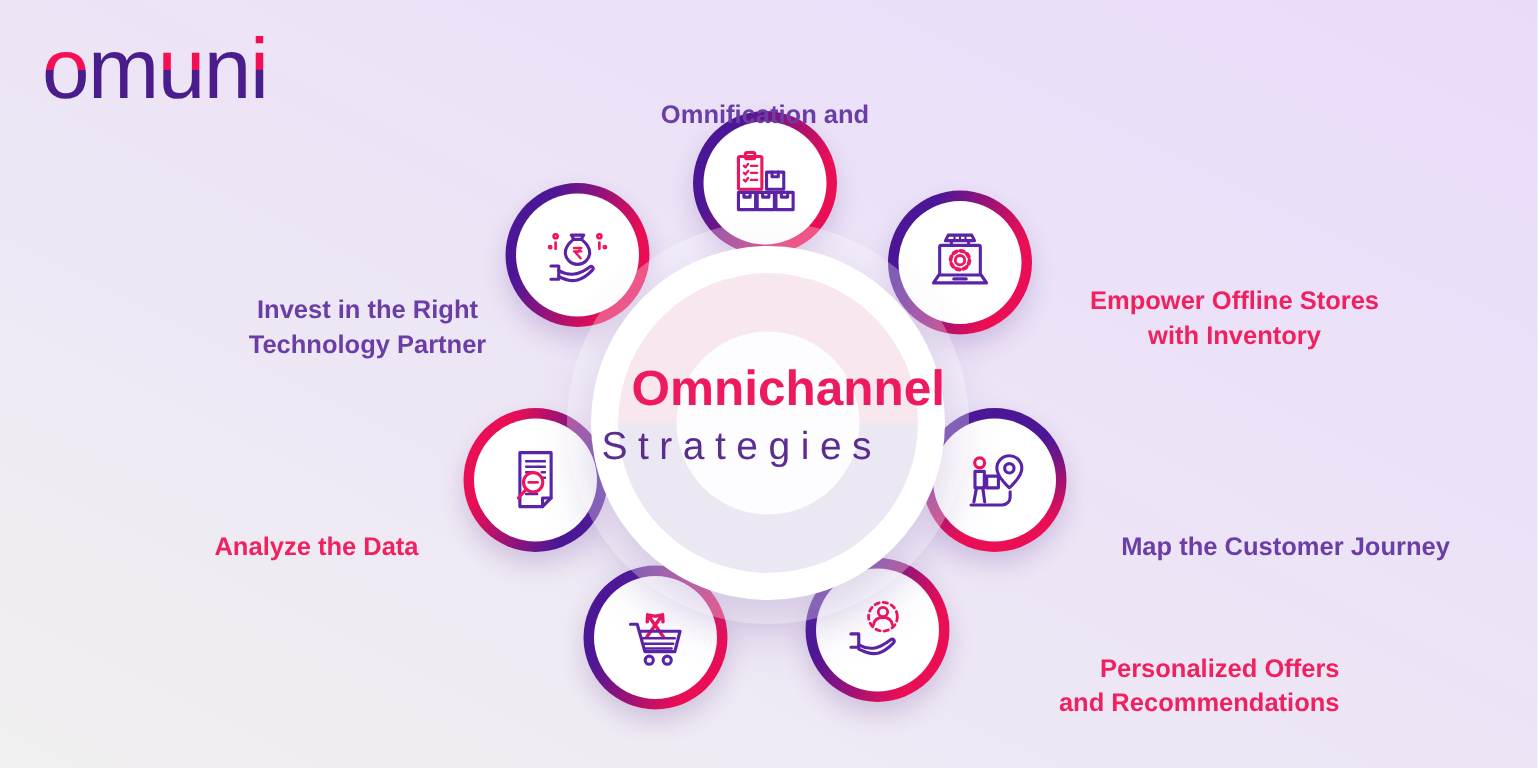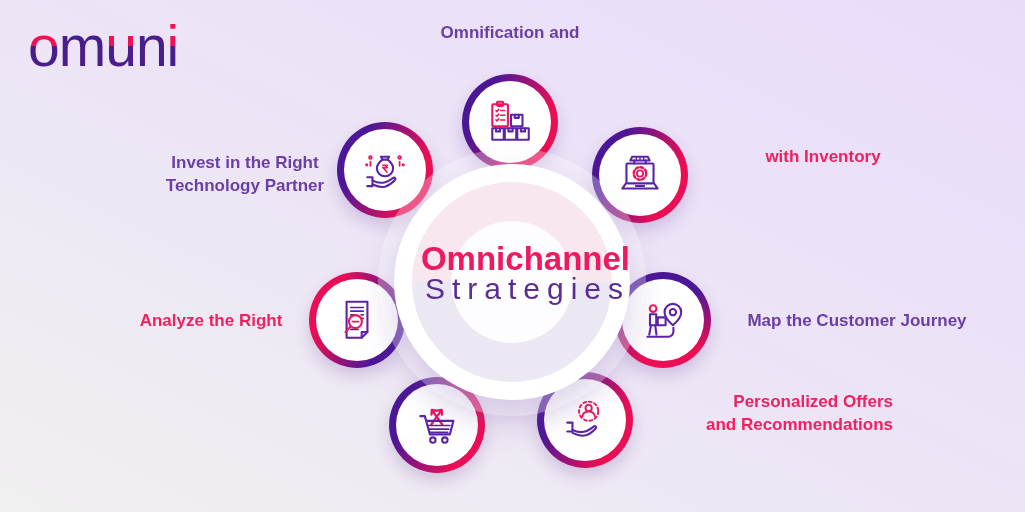--- a/index.html
+++ b/index.html
@@ -28,25 +28,25 @@
   
   .center-circle{position:absolute;left:394px;top:164px;width:236px;height:236px;
     border-radius:50%;background:#fff;z-index:3;
     box-shadow:0 0 0 16px rgba(255,255,255,.30),0 16px 34px rgba(110,70,160,.35);}
   .donut{position:absolute;inset:18px;border-radius:50%;
     background:linear-gradient(180deg,#F8E7EF 0 50%,#EBE8F4 50% 100%);}
   .donut-hole{position:absolute;left:50%;top:50%;width:122px;height:122px;
     transform:translate(-50%,-50%);border-radius:50%;background:#FDFCFE;}
   .center-l1{position:absolute;width:100%;top:76px;text-align:right;
     font-size:33px;font-weight:bold;letter-spacing:0px;}
-  .center-l2{position:absolute;width:100%;top:108px;text-align:right;
-    font-size:30px;letter-spacing:7px;text-indent:7px;}
+  .center-l2{position:absolute;width:100%;top:118px;text-align:left;
+    font-size:26px;letter-spacing:7px;text-indent:7px;}
   
   .label{position:absolute;z-index:4;font-size:17px;font-weight:bold;
-    line-height:23px;width:250px;text-align:center;}
+    line-height:23px;width:250px;text-align:center;margin-top:44px;}
   .lab-0{left:385px;top:21px;}
   .lab-1{left:698px;top:145px;}
   .lab-2{left:727px;top:309px;width:260px;text-align:center;}
   .lab-3{left:643px;top:390px;text-align:right;}
   .lab-4{left:139px;top:402px;}
   .lab-5{left:86px;top:309px;}
   .lab-6{left:120px;top:151px;}
   .n-0{left:462px;top:74px;}
   .n-1{left:592px;top:127px;}
   .n-2{left:615px;top:272px;}
@@ -202,30 +202,31 @@
     <div class="donut"></div>
     <div class="donut-hole"></div>
     <div class="center-l1" style="color: rgb(237, 26, 94);">Omnichannel</div>
     <div class="center-l2" style="color: rgb(90, 45, 145);">Strategies</div>
   </div>
 
   <div class="label lab-0" style="color: rgb(107, 62, 165);">
     <div>Omnification and</div>
   </div>
   <div class="label lab-1" style="color: rgb(239, 33, 95);">
+    <div>Empower Offline Stores</div>
     <div>with Inventory</div>
   </div>
   <div class="label lab-2" style="color: rgb(107, 62, 165);">
     <div>Map the Customer Journey</div>
   </div>
   <div class="label lab-3" style="color: rgb(239, 33, 95);">
     <div>Personalized Offers</div>
     <div>and Recommendations</div>
   </div>
   <div class="label lab-5" style="color: rgb(239, 33, 95);">
-    <div>Analyze the Right</div>
+    <div>Analyze the Data</div>
   </div>
   <div class="label lab-6" style="color: rgb(107, 62, 165);">
     <div>Invest in the Right</div>
     <div>Technology Partner</div>
   </div>
 
 </div>
 
 </body></html>

